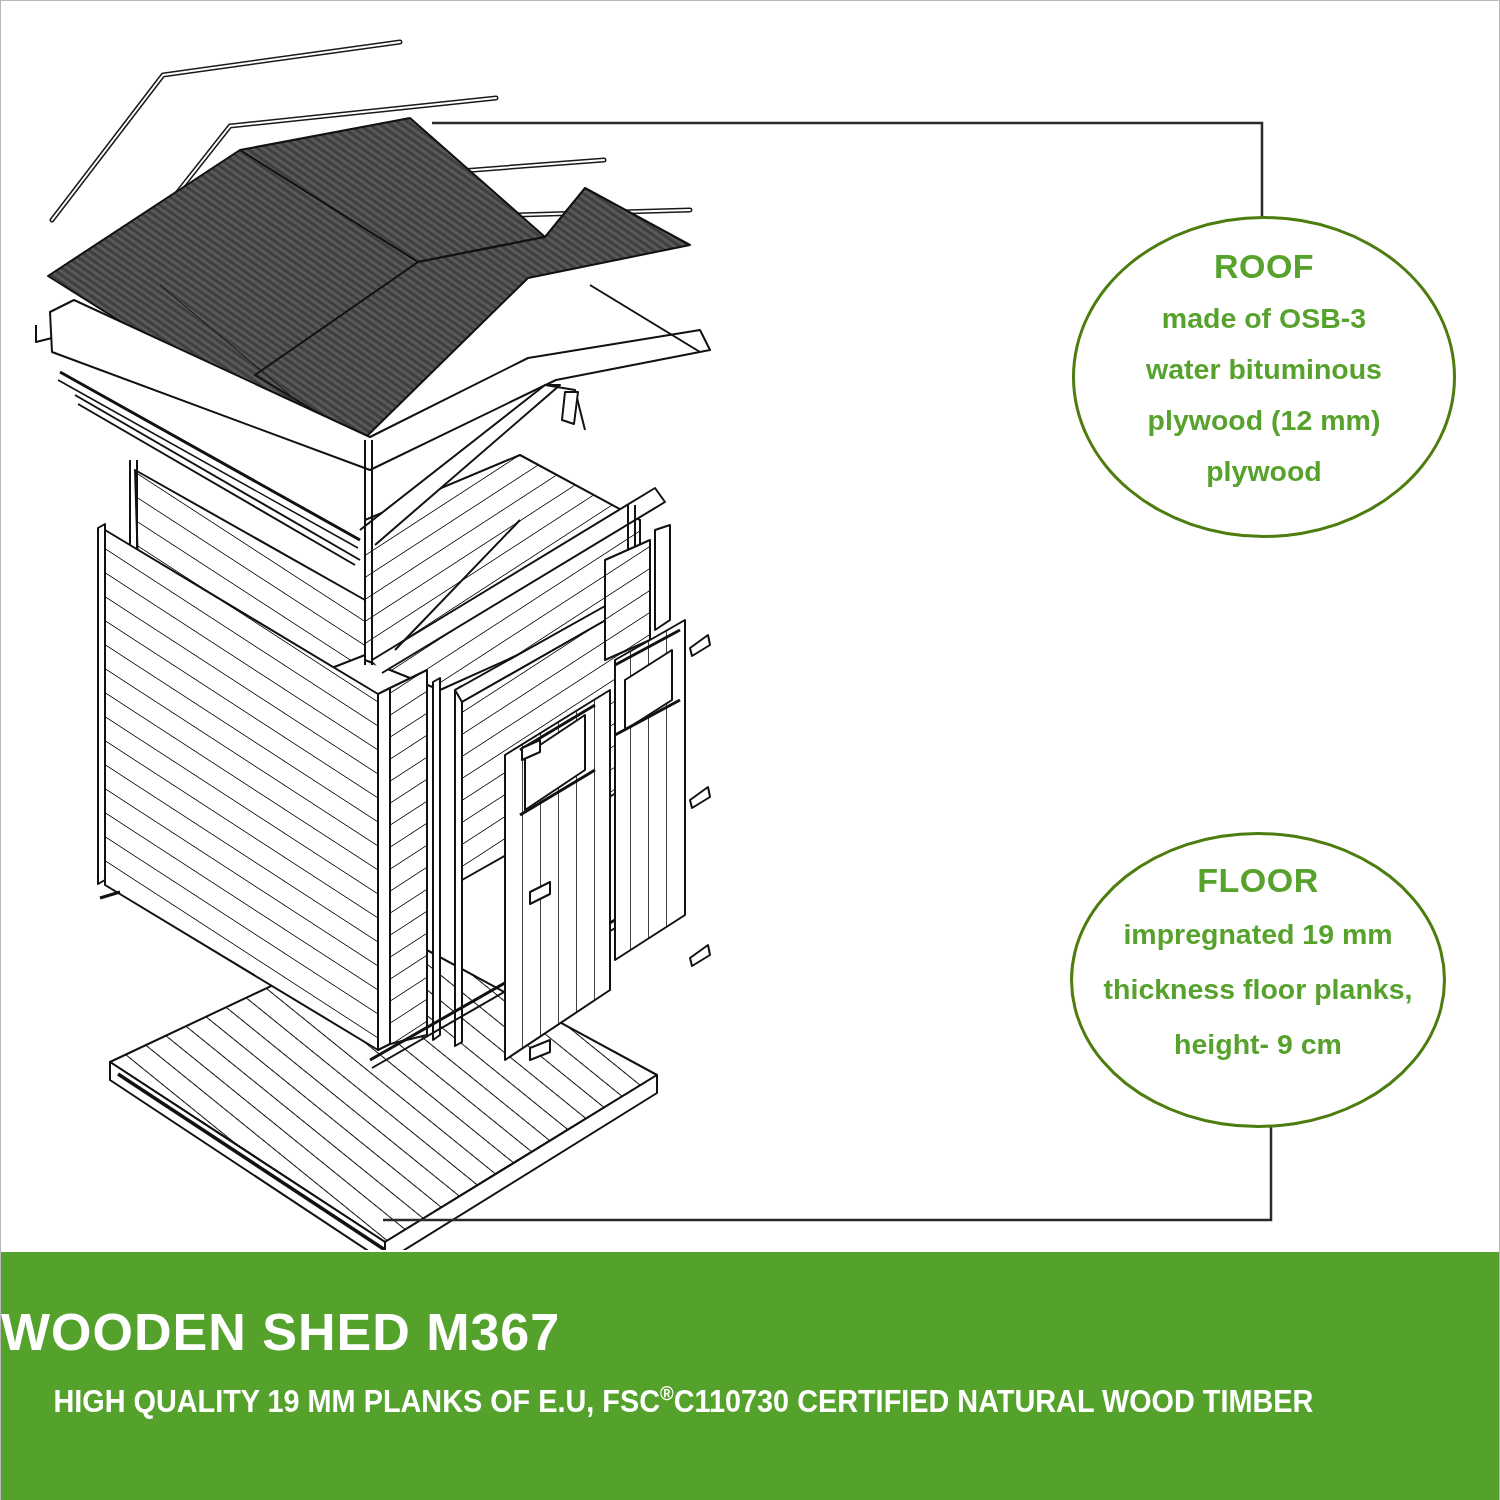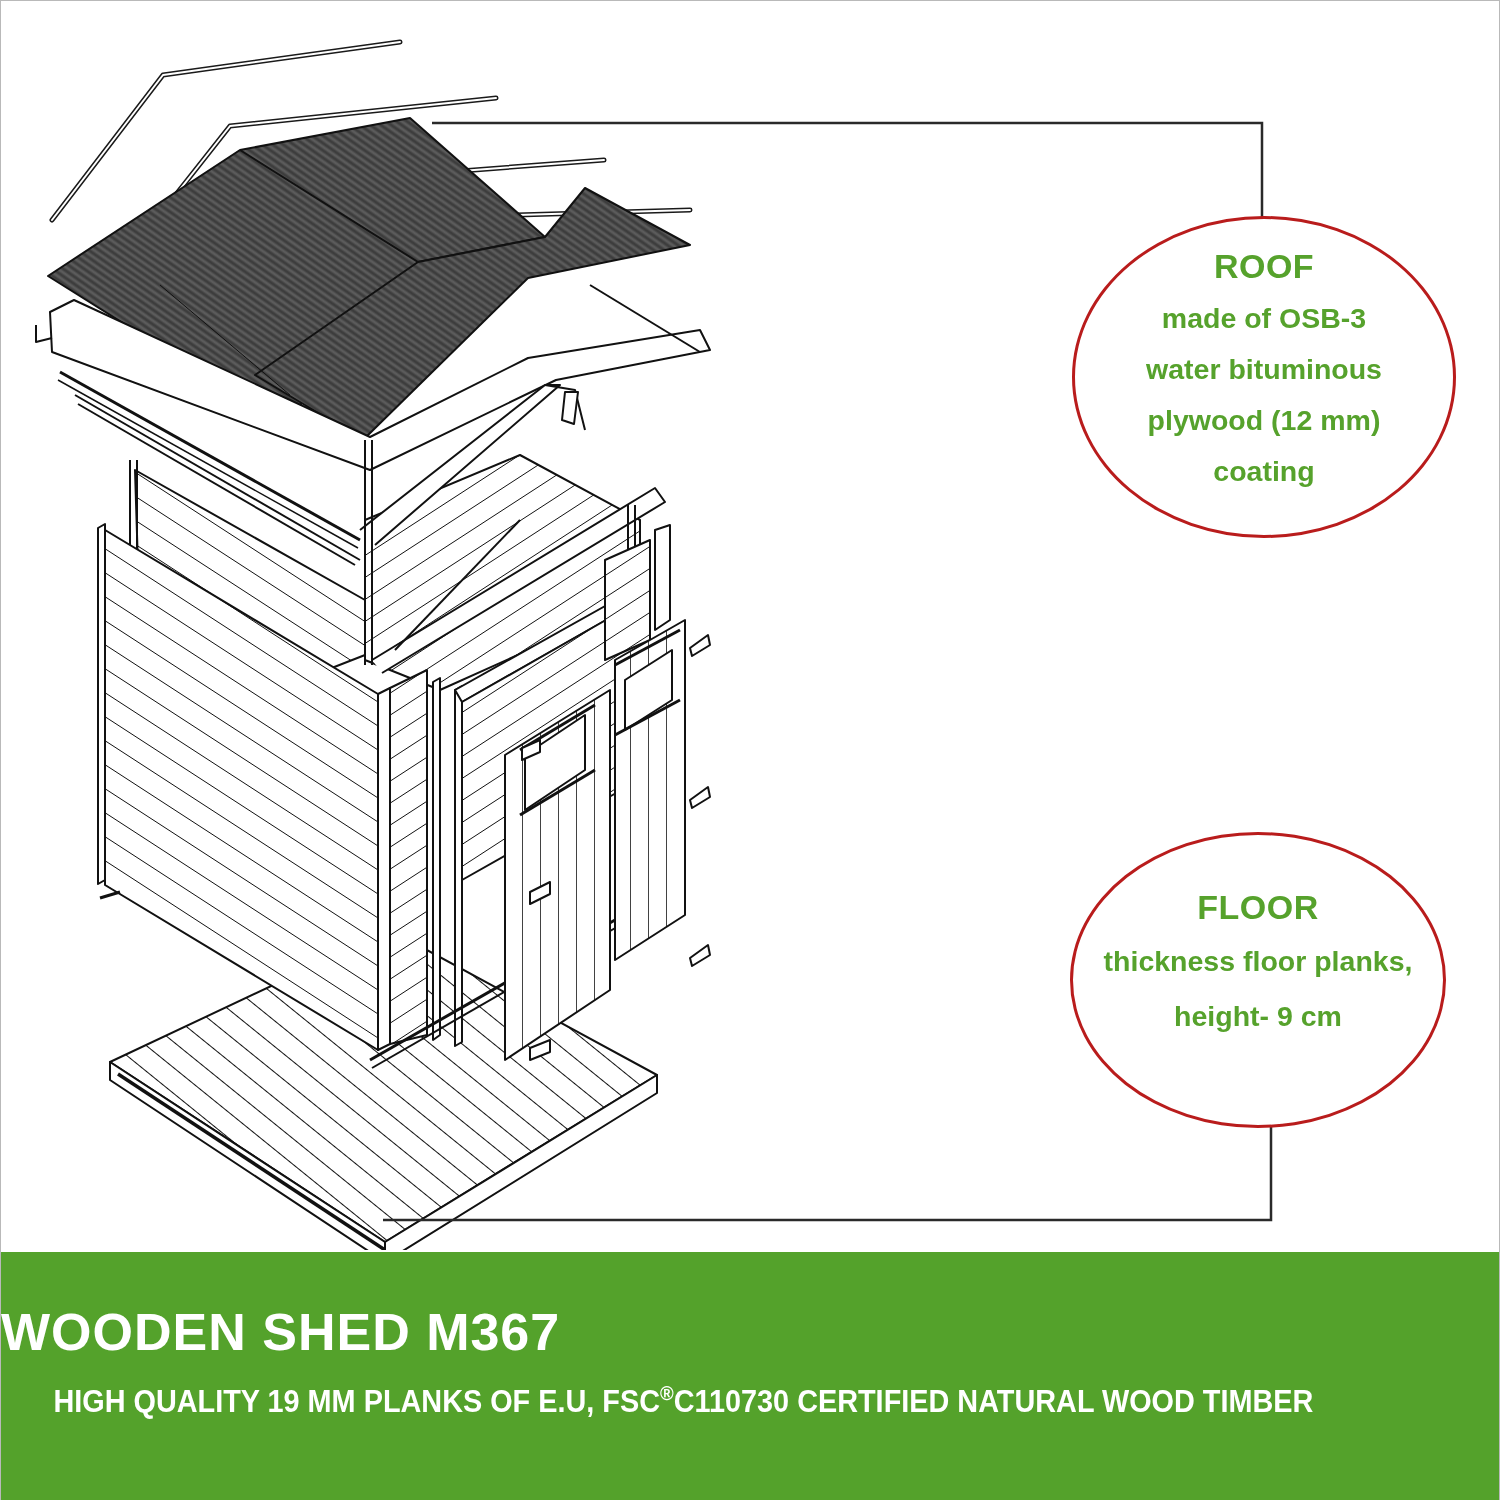--- a/index.html
+++ b/index.html
@@ -21,21 +21,21 @@
       border: 1px solid #b9b9b9;
       box-sizing: content-box;
     }
     .diagram {
       position: absolute;
       left: 0; top: 0;
       width: 1500px; height: 1250px;
     }
     .callout {
       position: absolute;
-      border: 3px solid #b91c1c;
+      border: 3px solid #4d7c0f;
       border-radius: 50%;
       background: #ffffff;
       box-sizing: border-box;
       display: flex;
       flex-direction: column;
       align-items: center;
       justify-content: center;
       text-align: center;
       color: #56a22c;
       font-weight: bold;
@@ -223,25 +223,26 @@
     <polyline points="432,123 1262,123 1262,218"></polyline>
     <polyline points="1271,1126 1271,1220 383,1220"></polyline>
   </g>
 </svg>
 
 <div class="callout callout-roof">
   <div class="c-title">ROOF</div>
   <div class="c-line">made of OSB-3</div>
   <div class="c-line">water bituminous</div>
   <div class="c-line">plywood (12 mm)</div>
-  <div class="c-line">coating</div>
+  <div class="c-line">plywood</div>
 </div>
 
 <div class="callout callout-floor">
   <div class="c-title">FLOOR</div>
+  <div class="c-line">impregnated 19 mm</div>
   <div class="c-line">thickness floor planks,</div>
   <div class="c-line">height- 9 cm</div>
 </div>
 
 <div class="banner">
   <div class="b-title">WOODEN SHED M367</div>
   <div class="b-sub"><span>HIGH QUALITY 19 MM PLANKS OF E.U, FSC</span><sup>®</sup><span>C110730 CERTIFIED NATURAL WOOD TIMBER</span></div>
 </div>
 
 </body></html>

